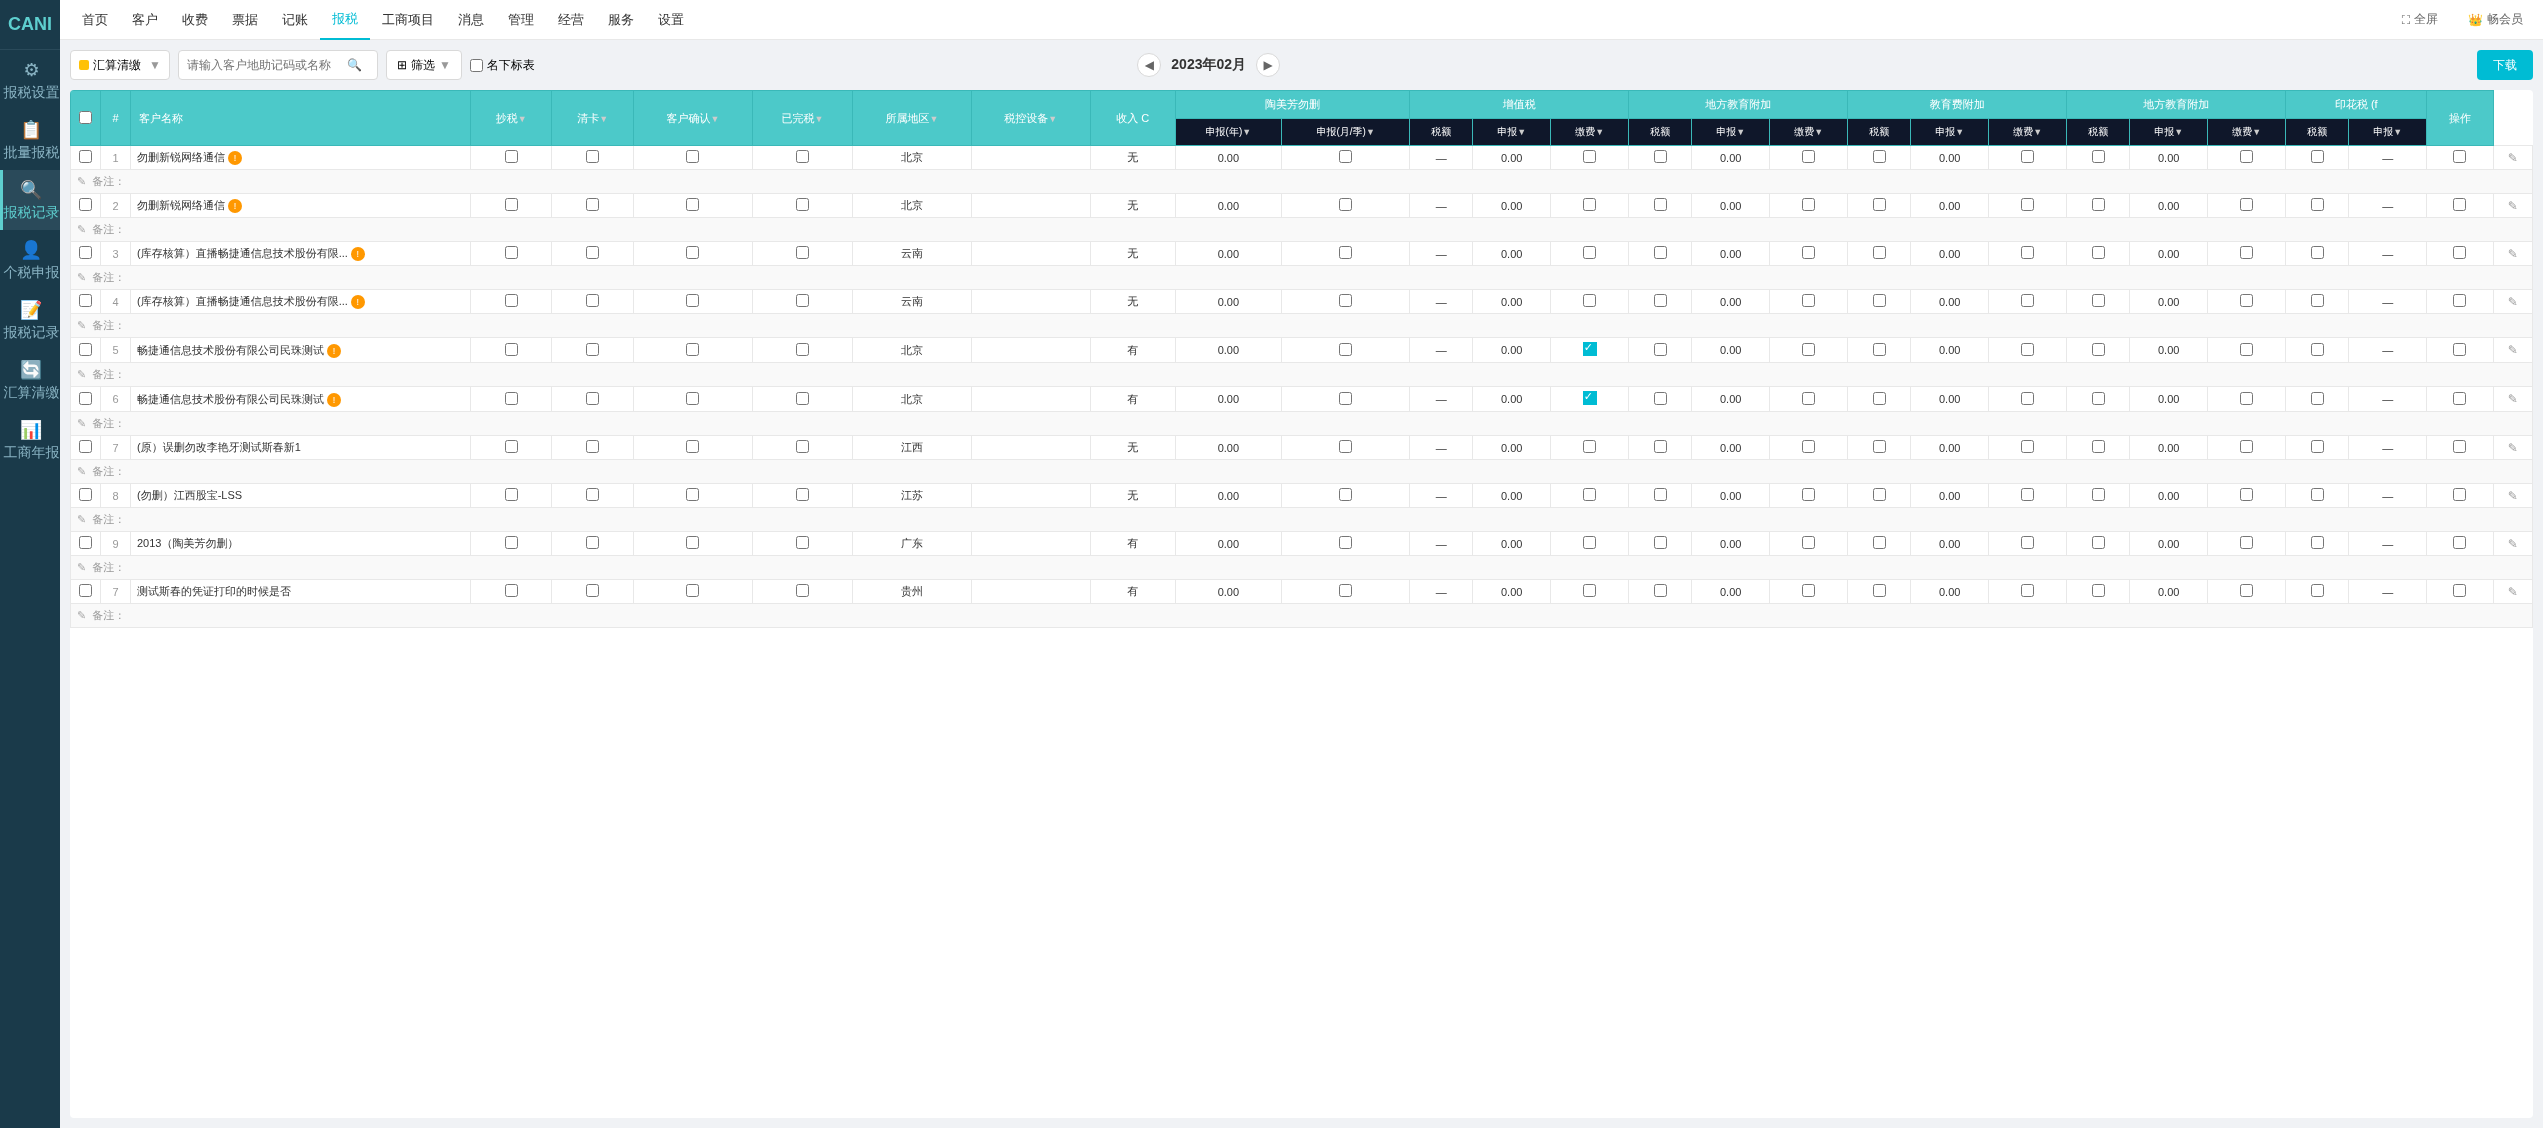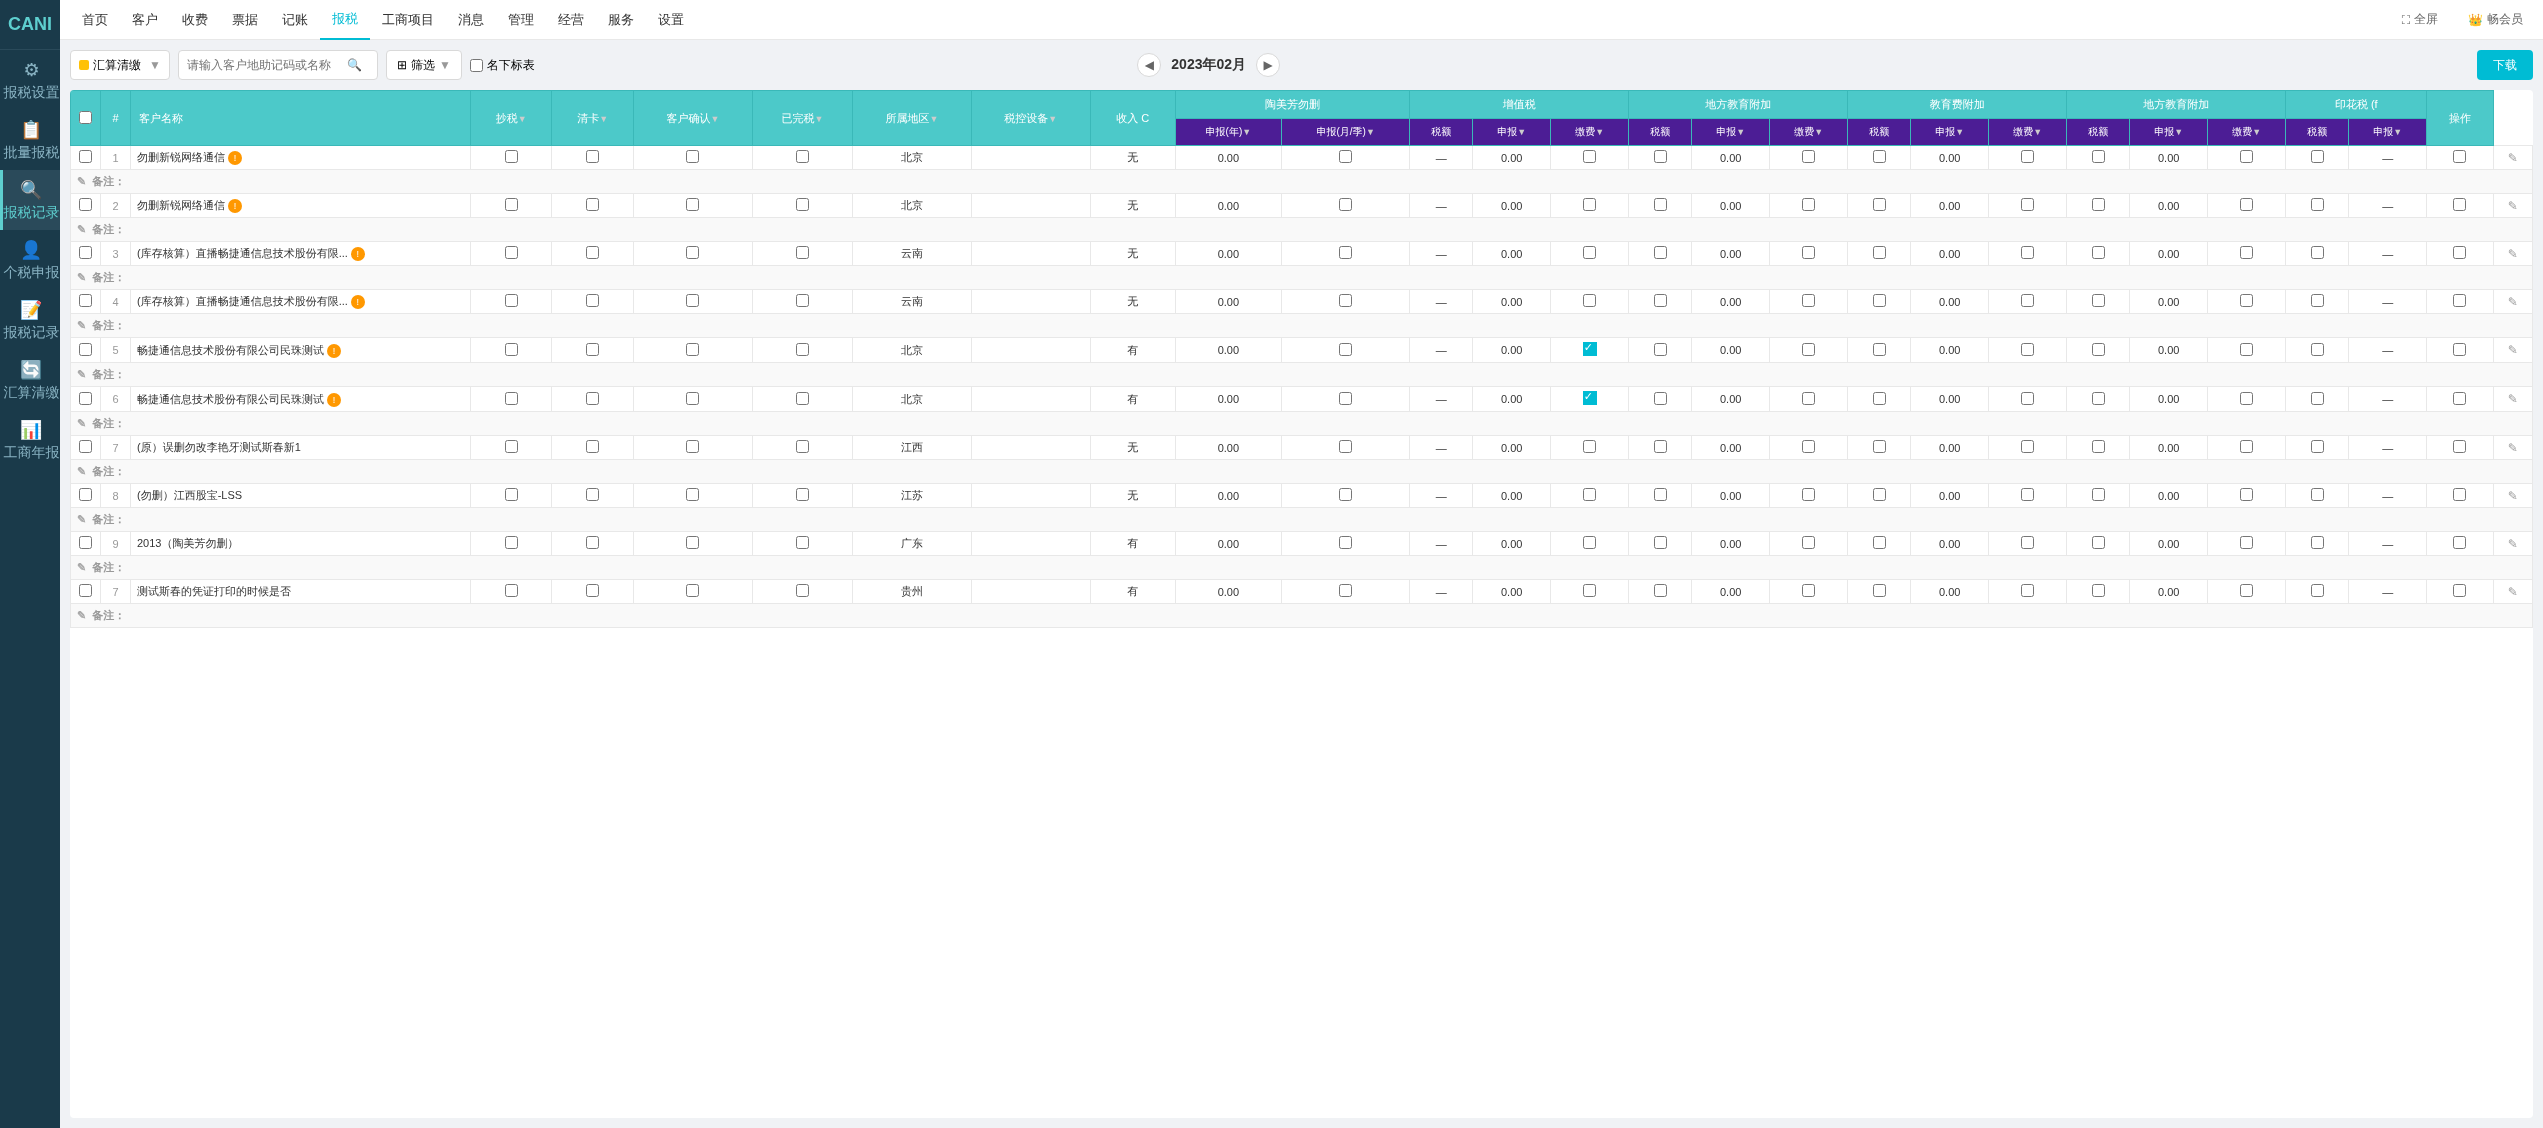--- a/index.html
+++ b/index.html
@@ -204,26 +204,26 @@
     thead th {
       padding: 6px 8px;
       font-size: 11px;
       font-weight: normal;
       color: #fff;
       border: 1px solid #3ab8b8;
       white-space: nowrap;
       text-align: center;
     }
     thead th.sub-header {
-      background: #4c1d95;
+      background: #0f172a;
       font-size: 10px;
     }
     tbody tr { background: #fff; }
     tbody tr:nth-child(even) { background: #fafafa; }
-    tbody tr.note-row { background: #f9f9f9; font-weight: bold; }
+    tbody tr.note-row { background: #f9f9f9; }
     tbody td {
       padding: 4px 6px;
       font-size: 11px;
       color: #333;
       border: 1px solid #e8e8e8;
       text-align: center;
       white-space: nowrap;
     }
     tbody td.name-cell {
       text-align: left;

